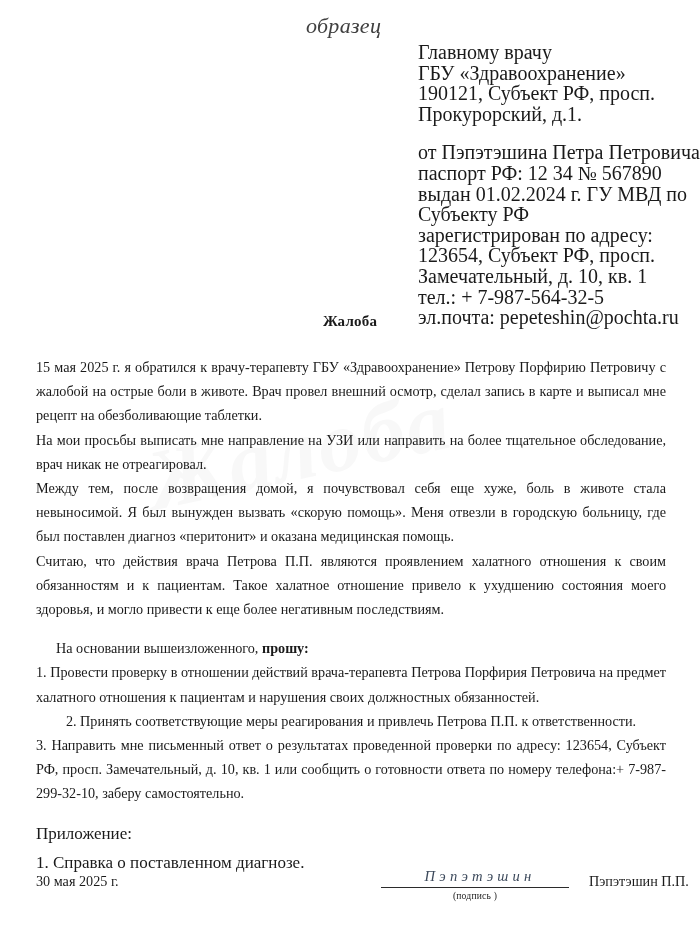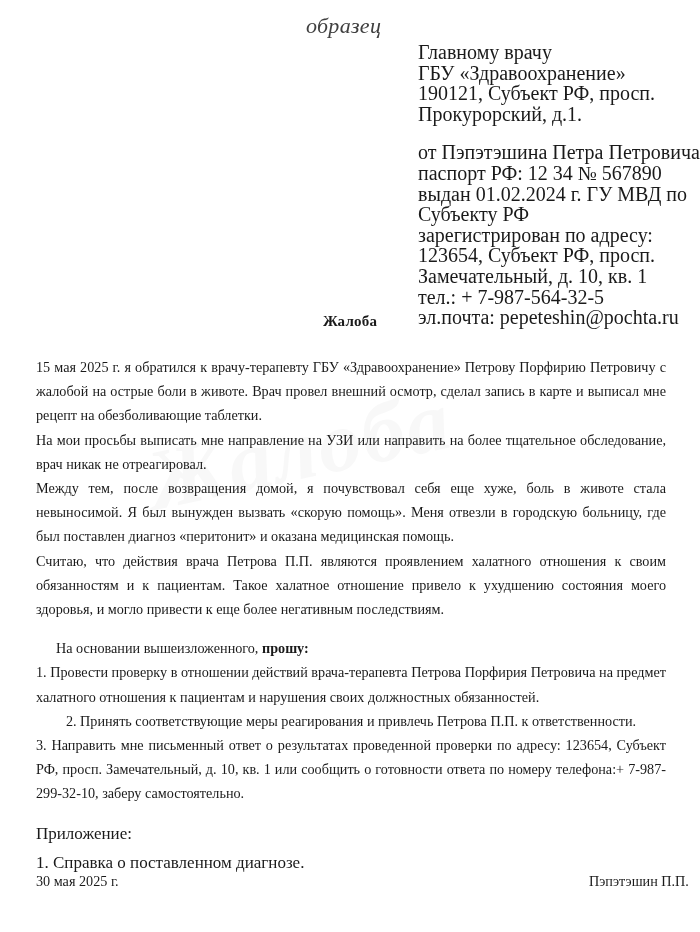--- a/index.html
+++ b/index.html
@@ -209,16 +209,20 @@
     <p class="list-item">3. Направить мне письменный ответ о результатах проведенной проверки по адресу:  123654, Субъект РФ, просп. Замечательный, д. 10, кв. 1 или сообщить о готовности ответа по номеру телефона:+ 7-987-299-32-10, заберу самостоятельно.</p>
   </div>
 
   <div class="appendix">
     <p class="ap-line">Приложение:</p>
     <p class="ap-line">1. Справка о поставленном диагнозе.</p>
   </div>
 
   <div class="sign-row">
     <div class="sign-date">30 мая 2025 г.</div>
+    <div class="sign-slot">
+      <span class="sign-script">Пэпэтэшин</span>
+      <span class="sign-caption">(подпись )</span>
+    </div>
     <div class="sign-name">Пэпэтэшин П.П.</div>
   </div>
 
 </div>
 
 </body></html>

